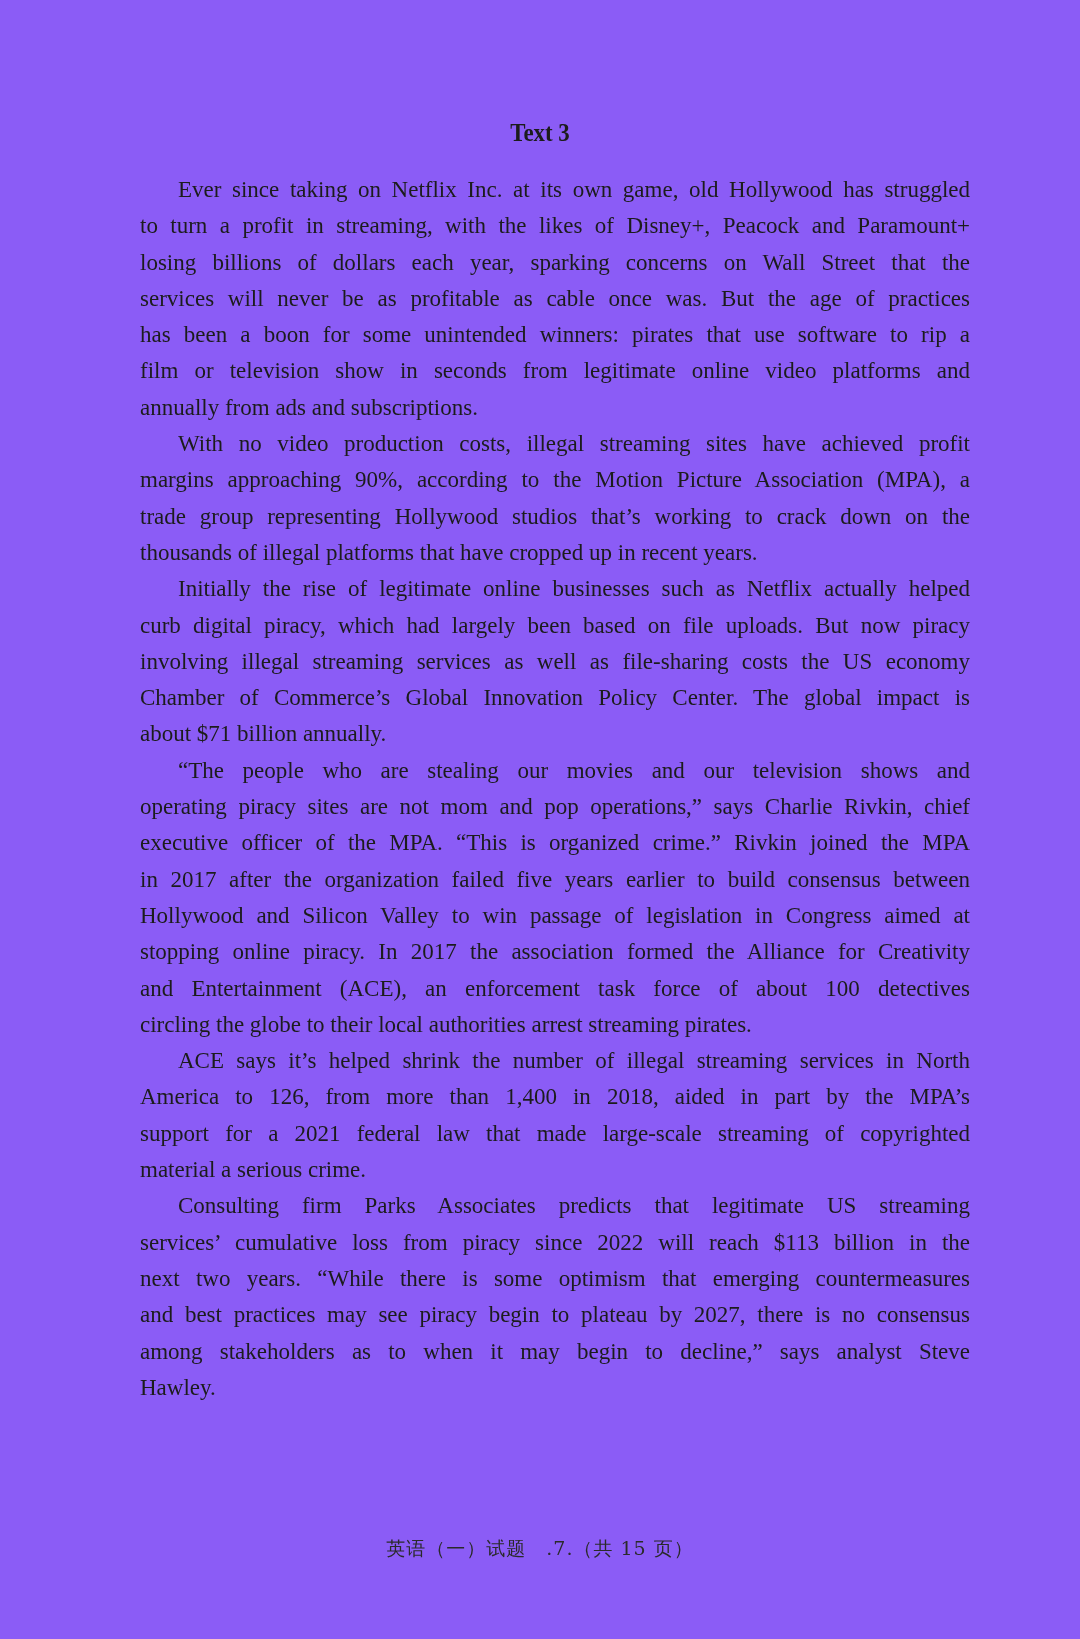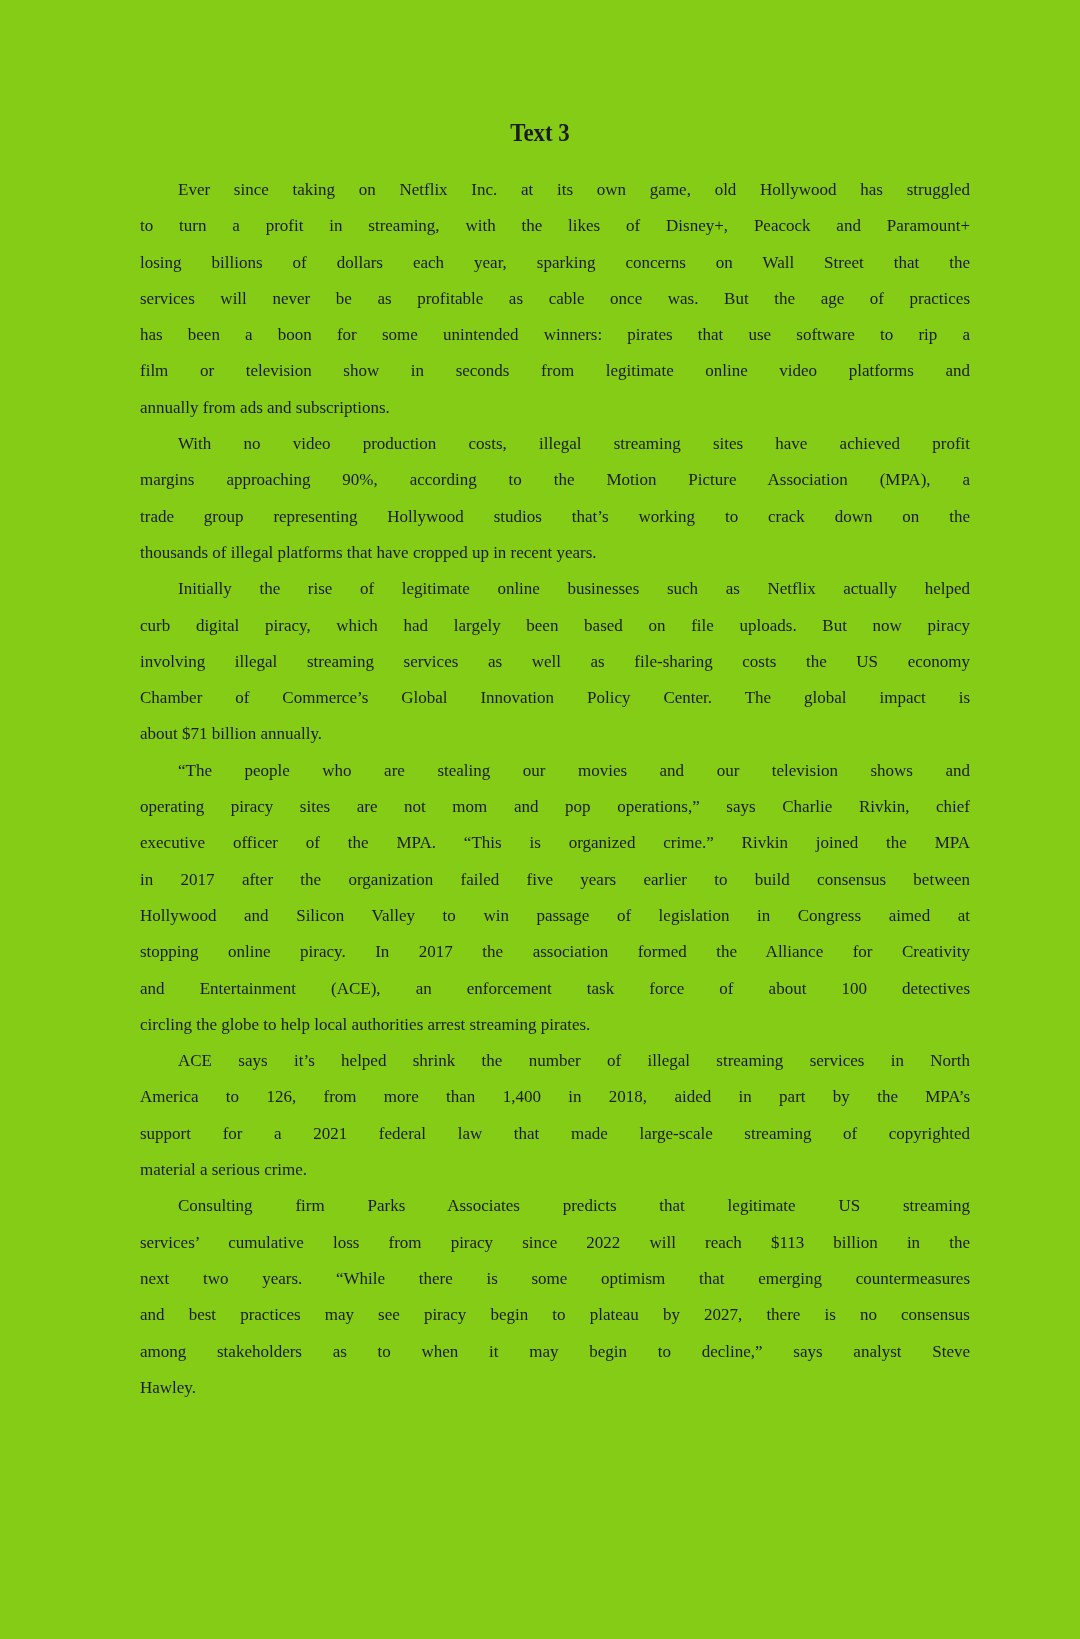--- a/index.html
+++ b/index.html
@@ -1,25 +1,25 @@
 <!DOCTYPE html>
 <html><head>
 <meta charset="utf-8">
 <style>
   html, body { margin: 0; padding: 0; background: #ffffff; }
   body { width: 1080px; height: 1639px; position: relative; overflow: hidden; color: #1c1c1c; }
-  .page { position: absolute; left: 0; top: 0; width: 1080px; height: 1639px; background: #84cc16; }
+  .page { position: absolute; left: 0; top: 0; width: 1080px; height: 1639px; background: #8b5cf6; }
   .title {
     position: absolute; left: 0; width: 1080px; top: 118px; text-align: center;
     font-family: "Liberation Serif", serif; font-weight: bold; font-size: 26px;
     transform: scaleX(0.88); transform-origin: 540px 0; letter-spacing: 0;
   }
   .body {
     position: absolute; left: 140px; top: 172px; width: 830px;
-    font-family: "Liberation Serif", serif; font-size: 17px;
+    font-family: "Liberation Serif", serif; font-size: 23px;
   }
   .line {
     display: block; height: 36.3px; line-height: 36.3px; white-space: nowrap;
     text-align: justify; text-align-last: justify; overflow: visible;
   }
   .line.last { text-align-last: left; }
   .line.indent { padding-left: 38px; }
   .footer {
     position: absolute; left: 0; width: 1080px; top: 1536px; text-align: center;
     font-family: "DejaVu Serif", serif; font-size: 19px; color: #2a2a2a; letter-spacing: 1px;
@@ -54,30 +54,31 @@
         <span class="line last">about $71 billion annually.</span>
       </div>
       <div>
         <span class="line indent">“The people who are stealing our movies and our television shows and</span>
         <span class="line">operating piracy sites are not mom and pop operations,” says Charlie Rivkin, chief</span>
         <span class="line">executive officer of the MPA. “This is organized crime.” Rivkin joined the MPA</span>
         <span class="line">in 2017 after the organization failed five years earlier to build consensus between</span>
         <span class="line">Hollywood and Silicon Valley to win passage of legislation in Congress aimed at</span>
         <span class="line">stopping online piracy. In 2017 the association formed the Alliance for Creativity</span>
         <span class="line">and Entertainment (ACE), an enforcement task force of about 100 detectives</span>
-        <span class="line last">circling the globe to help local authorities arrest streaming pirates.</span>
+        <span class="line last">circling the globe to their local authorities arrest streaming pirates.</span>
       </div>
       <div>
         <span class="line indent">ACE says it’s helped shrink the number of illegal streaming services in North</span>
         <span class="line">America to 126, from more than 1,400 in 2018, aided in part by the MPA’s</span>
         <span class="line">support for a 2021 federal law that made large-scale streaming of copyrighted</span>
         <span class="line last">material a serious crime.</span>
       </div>
       <div>
         <span class="line indent">Consulting firm Parks Associates predicts that legitimate US streaming</span>
         <span class="line">services’ cumulative loss from piracy since 2022 will reach $113 billion in the</span>
         <span class="line">next two years. “While there is some optimism that emerging countermeasures</span>
         <span class="line">and best practices may see piracy begin to plateau by 2027, there is no consensus</span>
         <span class="line">among stakeholders as to when it may begin to decline,” says analyst Steve</span>
         <span class="line last">Hawley.</span>
       </div>
     </div>
+  <div class="footer">英语（一）试题　.7.（共 15 页）</div>
 </div>
 
 </body></html>

